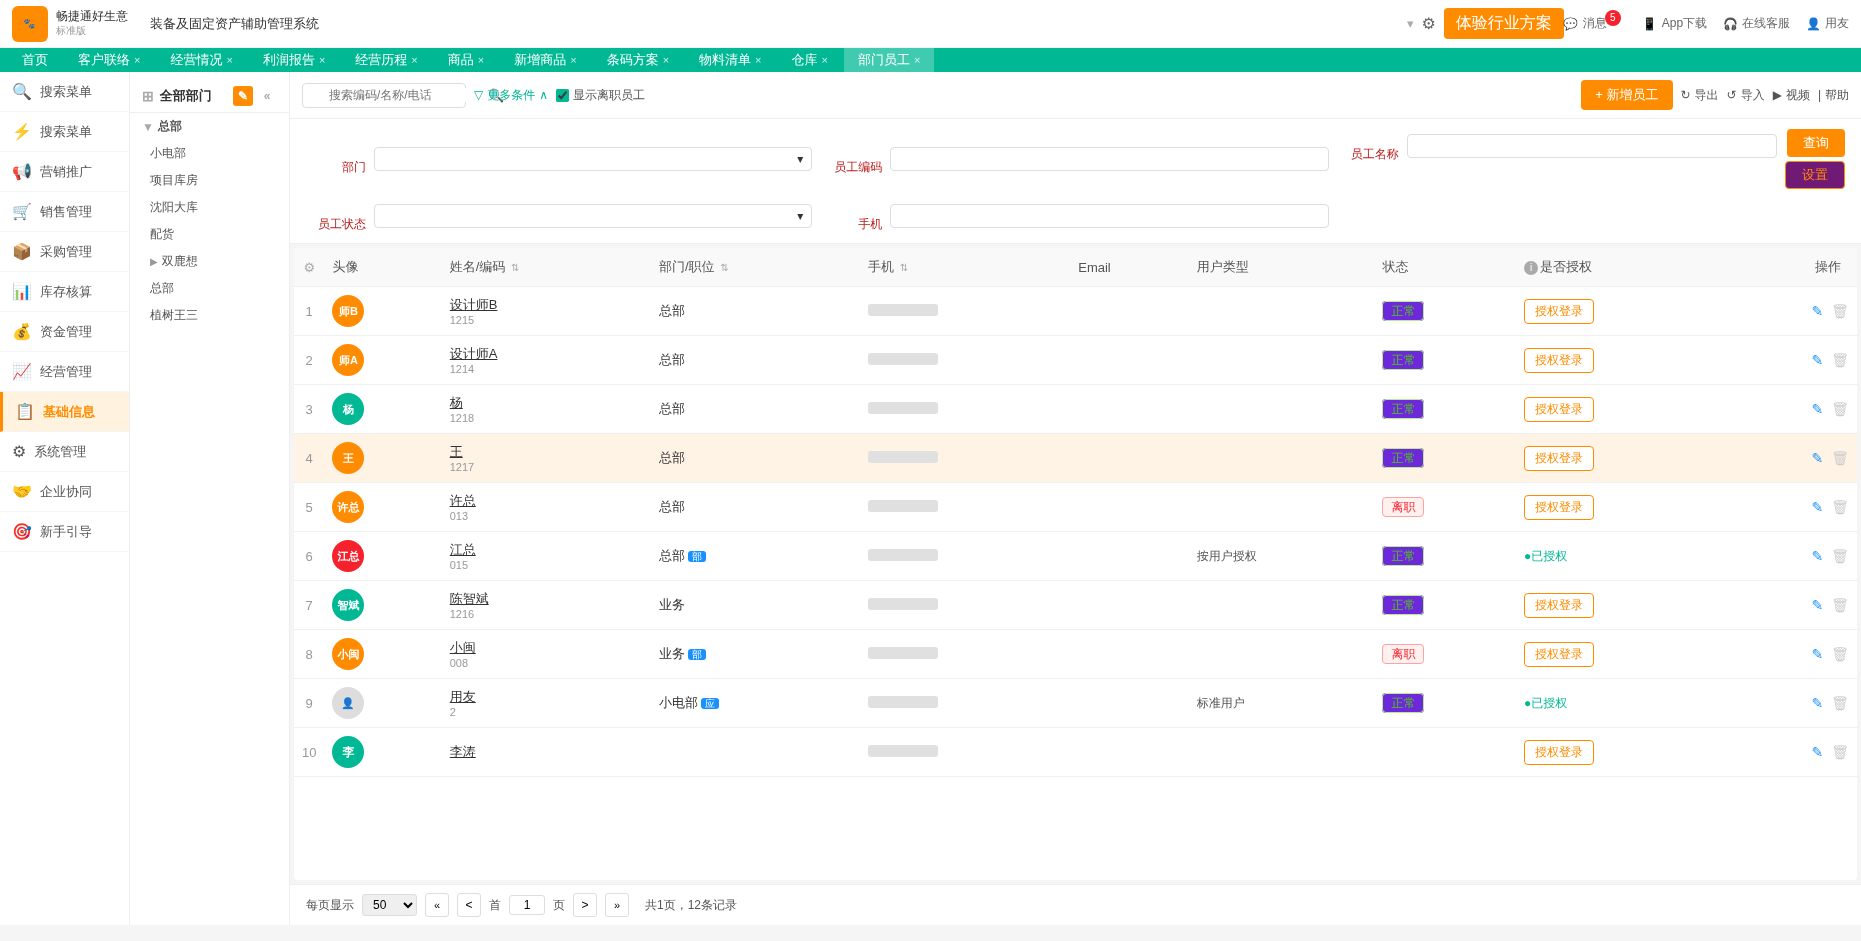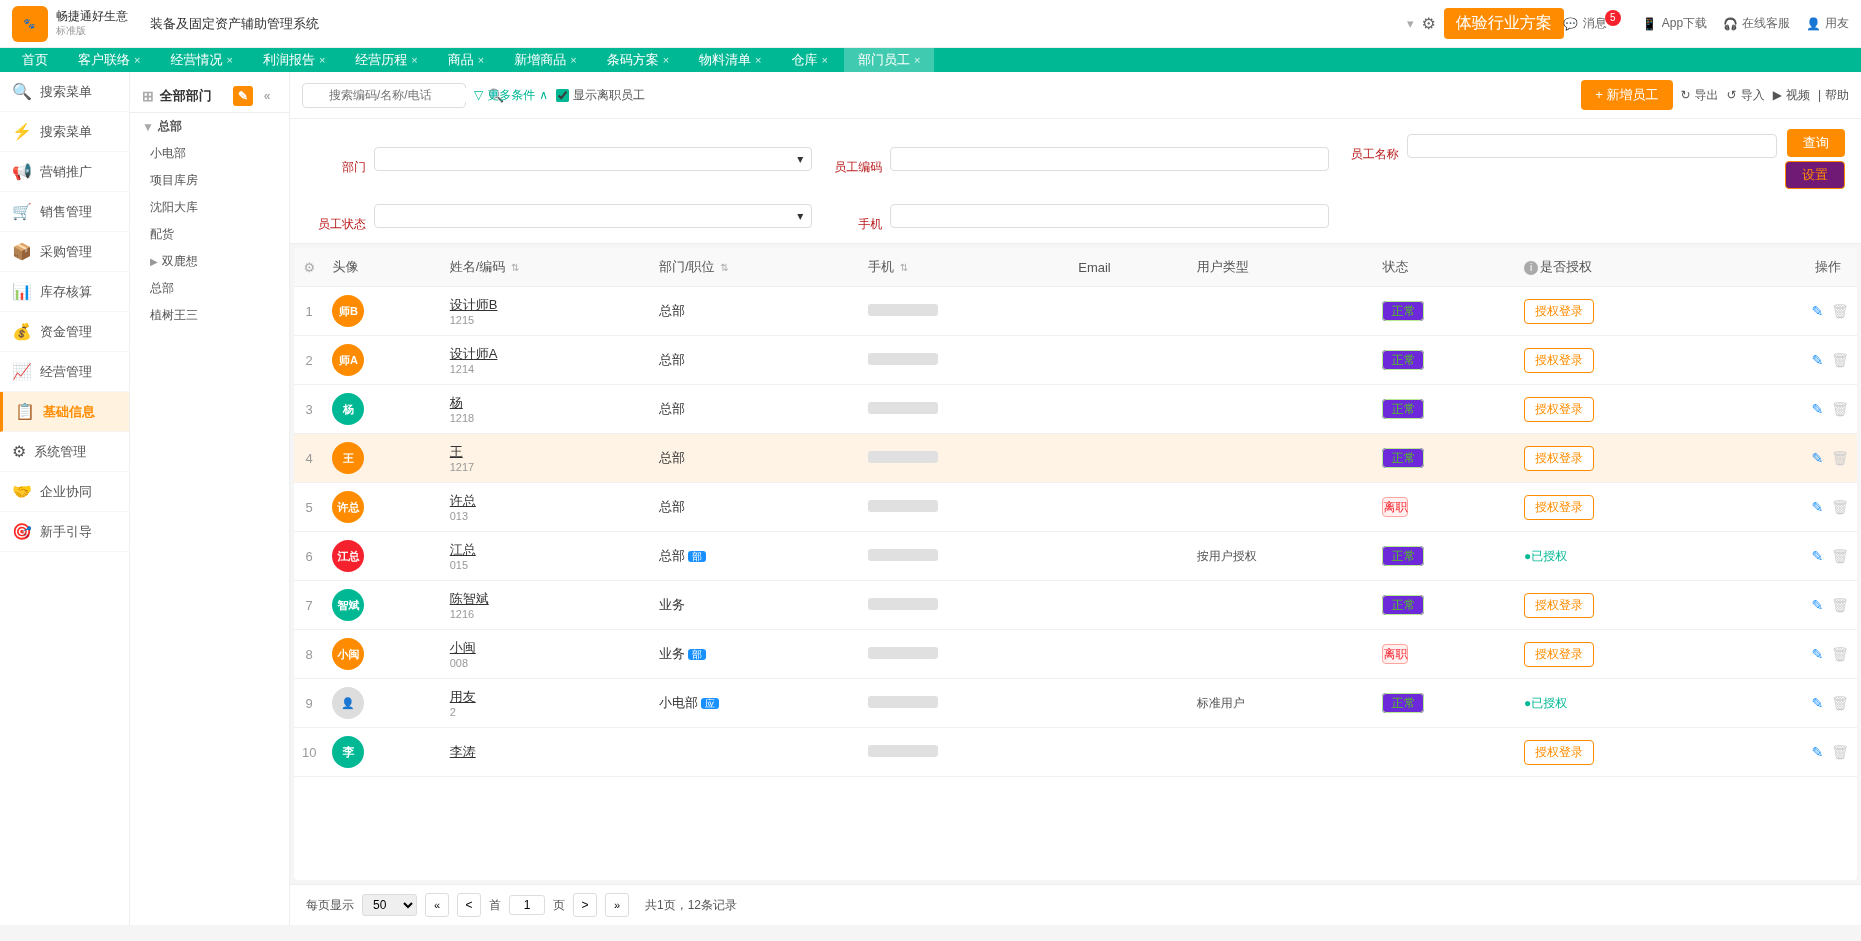--- a/index.html
+++ b/index.html
@@ -378,21 +378,21 @@
       border: 1px solid #b7eb8f;
       border-radius: 4px;
       padding: 2px 8px;
       font-size: 12px;
     }
     .status-leave {
       background: #fff1f0;
       color: #f5222d;
       border: 1px solid #ffa39e;
       border-radius: 4px;
-      padding: 2px 0;
+      padding: 2px 8px;
       font-size: 12px;
     }
     .auth-btn {
       background: #fff;
       color: #ff8c00;
       border: 1px solid #ff8c00;
       border-radius: 4px;
       padding: 3px 10px;
       cursor: pointer;
       font-size: 12px;

